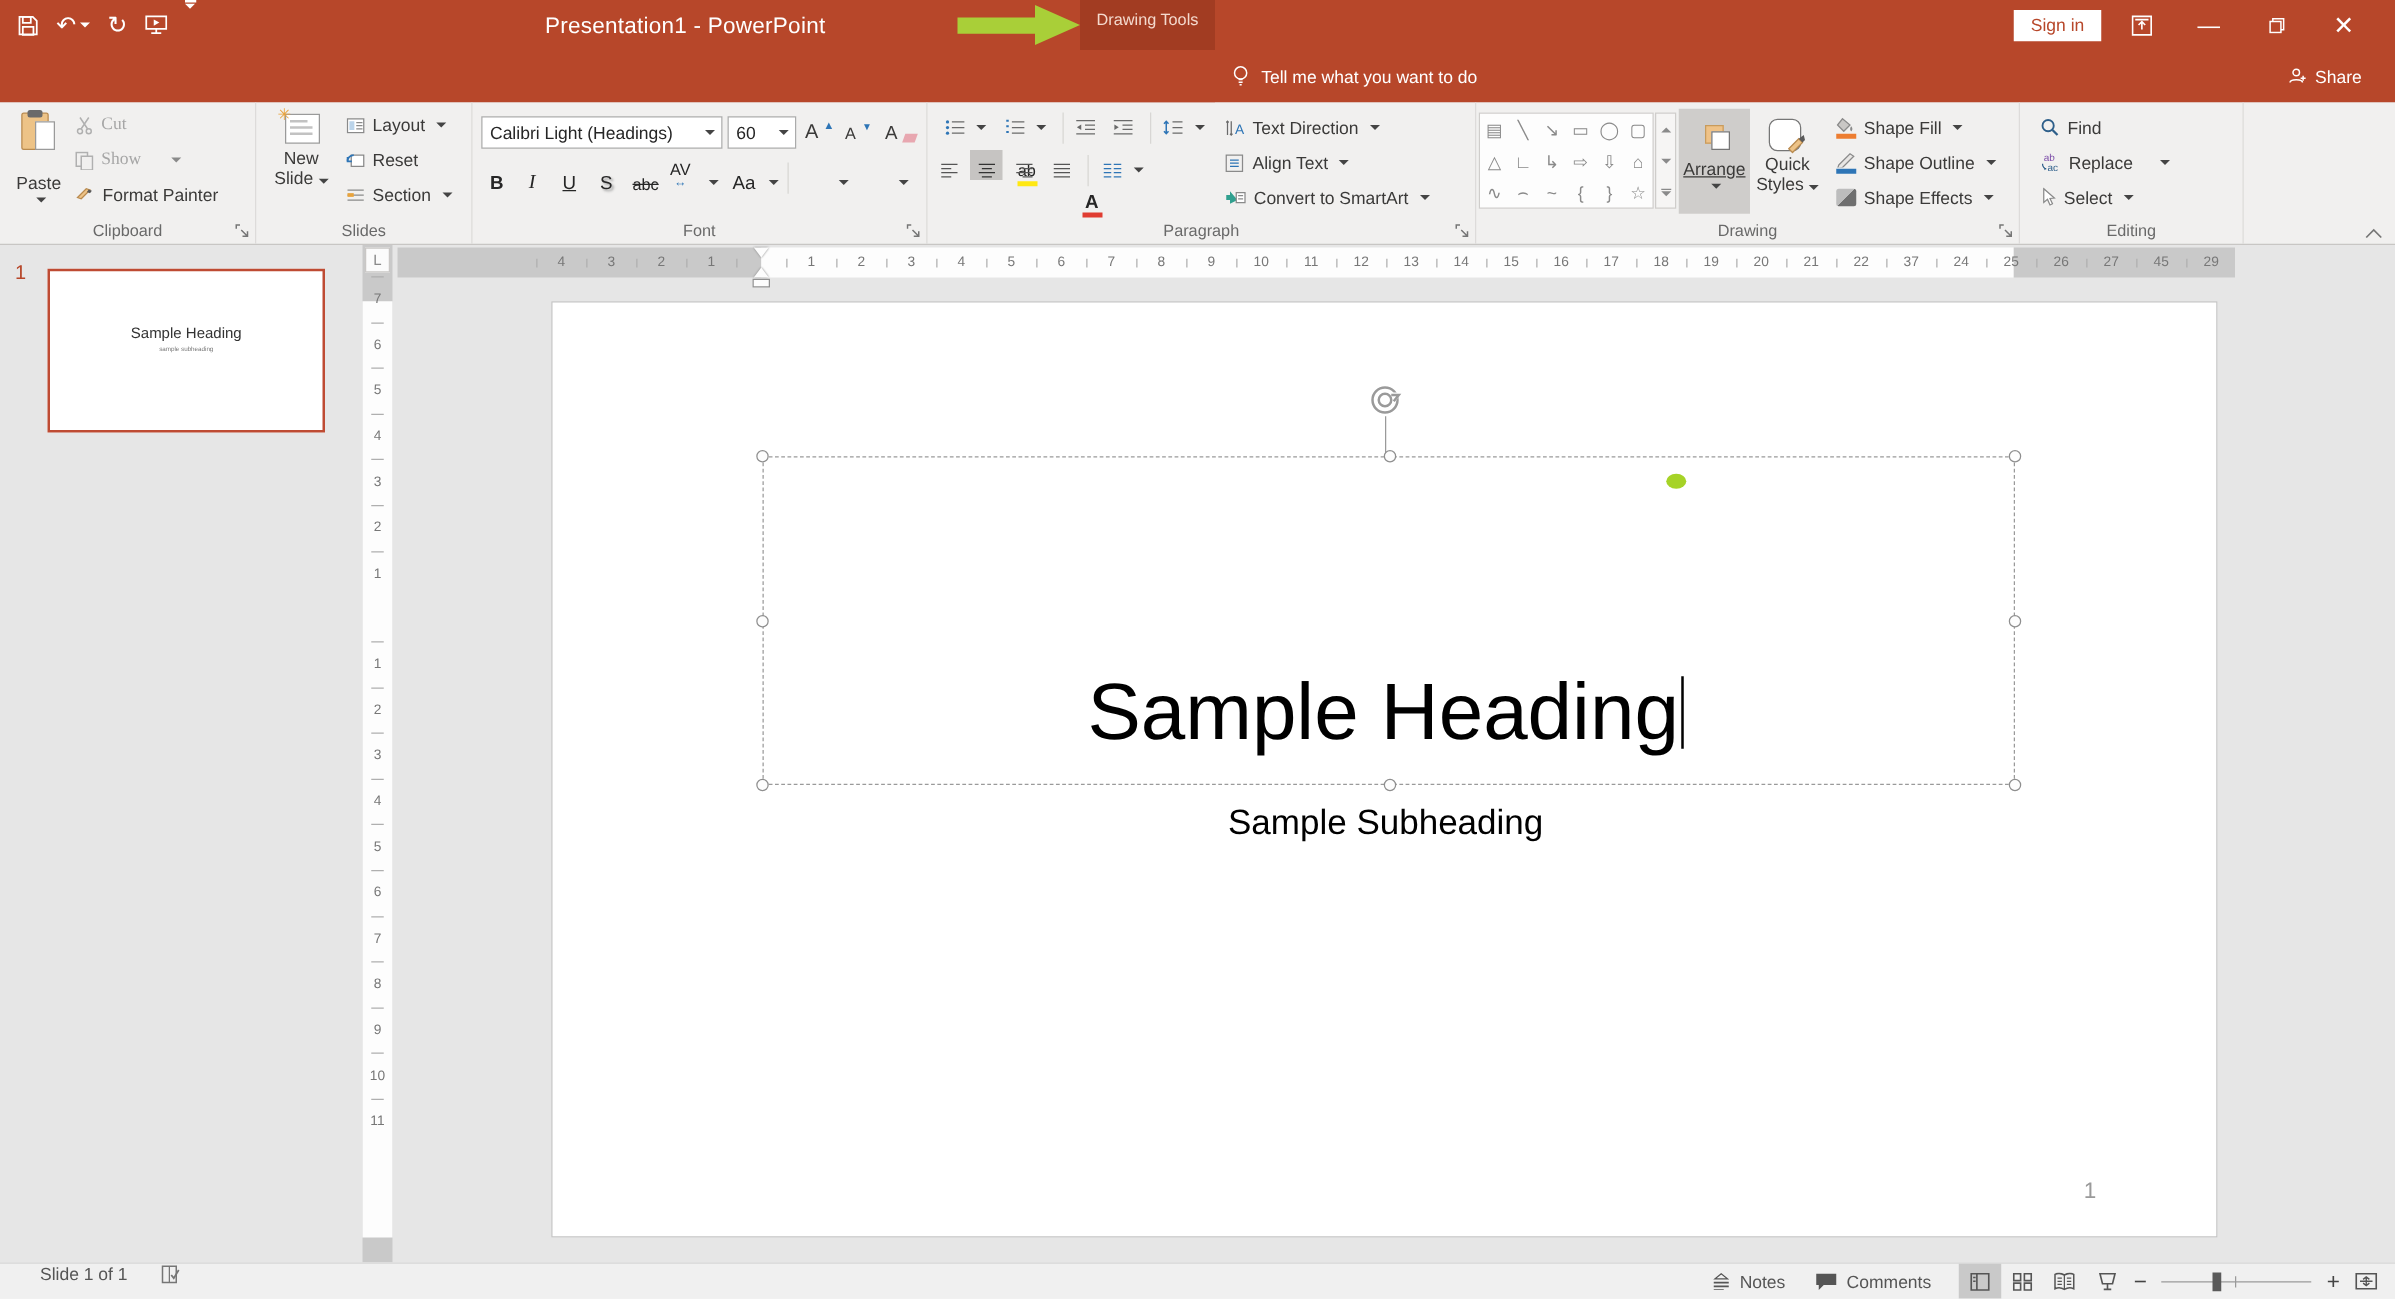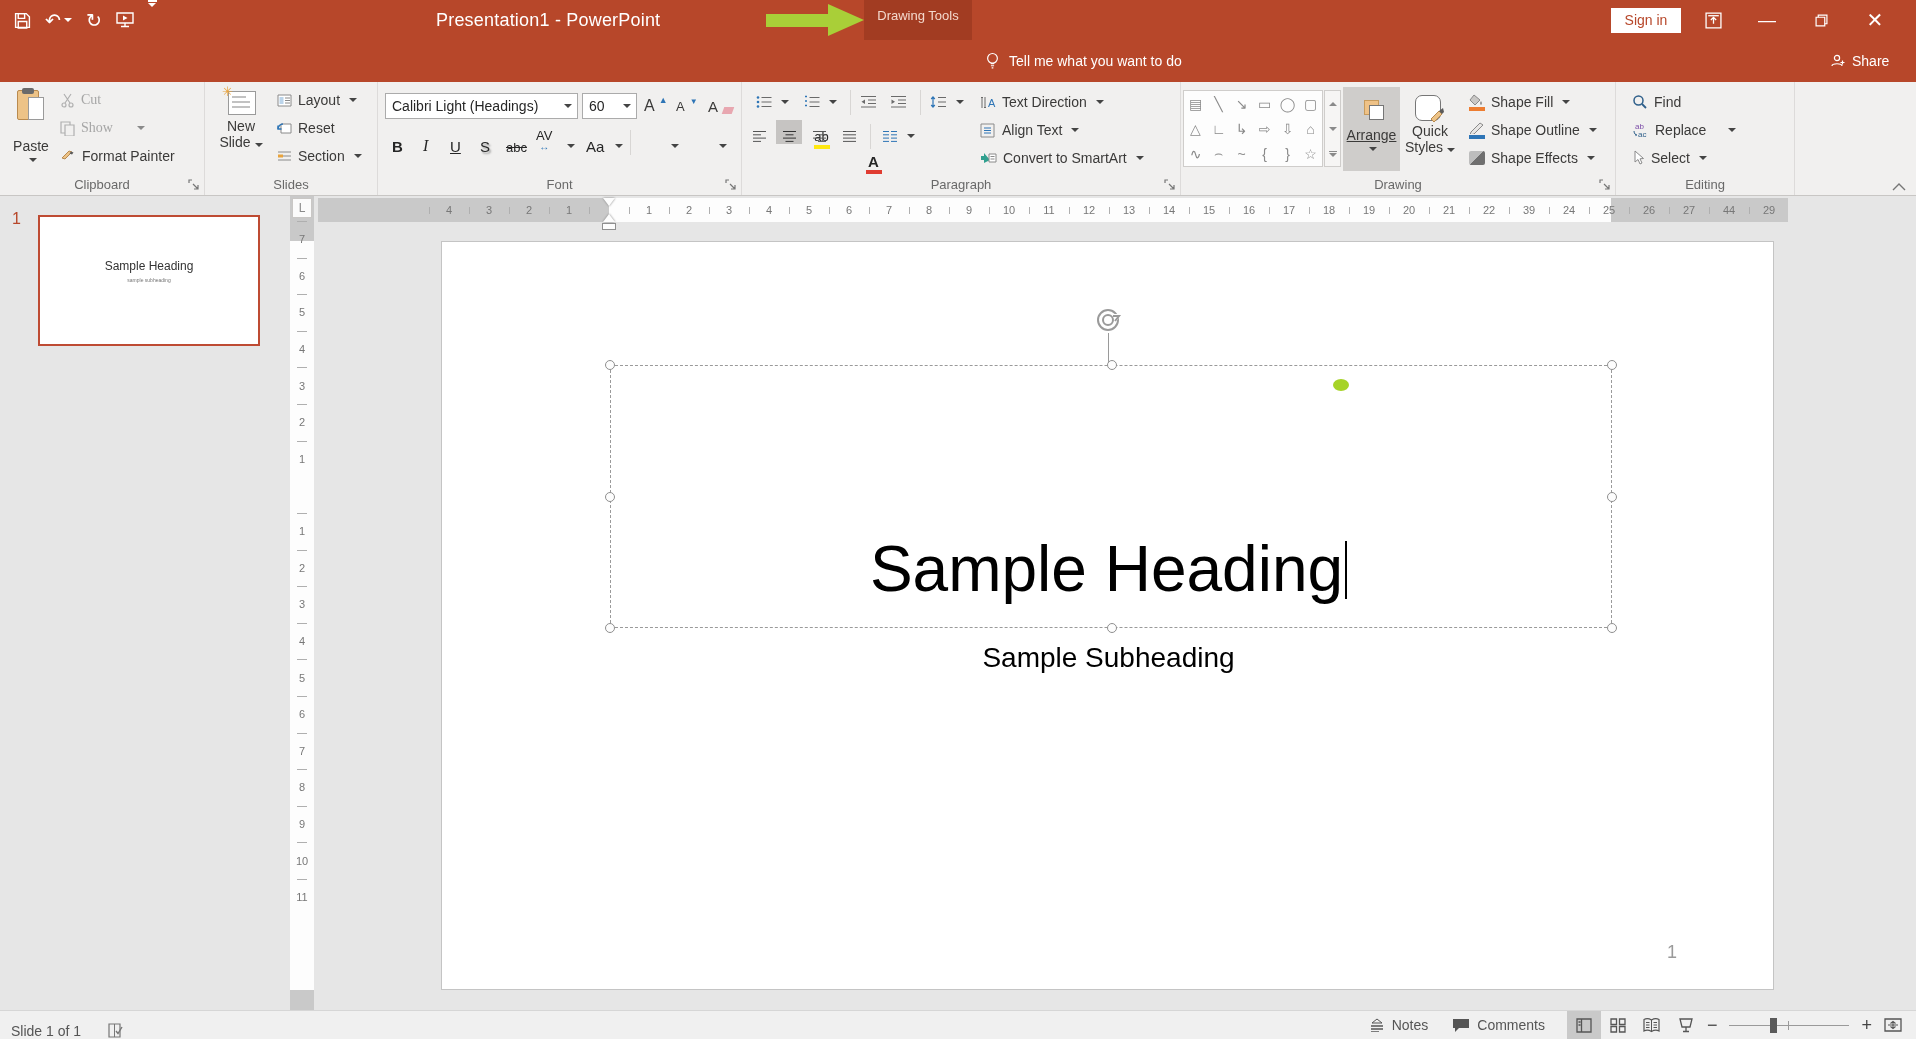--- a/index.html
+++ b/index.html
@@ -105,21 +105,21 @@
   .rotate-stem { position:absolute; left:666px; top:91px; width:1px; height:32px; background:#9a9a9a; }
 
   .heading { position:absolute; left:0; top:282px; width:1333px; text-align:center; font-size:64px; font-weight:200; color:#000; letter-spacing:0; line-height:90px; }
   .cursor-bar { display:inline-block; width:2px; height:58px; background:#000; vertical-align:-8px; margin-left:2px; }
   .subheading { position:absolute; left:0; top:400px; width:1333px; text-align:center; font-size:28px; font-weight:300; color:#000; }
   .green-dot { position:absolute; left:891px; top:137px; width:16px; height:12px; background:#A6D327; border-radius:50%; }
   .page-num { position:absolute; left:1180px; top:700px; width:100px; text-align:center; font-size:18px; color:#9a9a9a; }
 
   
   .statusbar { position:absolute; left:0; top:1010px; width:1916px; height:29px; background:#F0F0F0; border-top:1px solid #D6D6D6; font-size:14px; color:#555; }
-  .sb-left { position:absolute; left:11px; top:0; height:28px; display:flex; align-items:flex-end; gap:26px; }
+  .sb-left { position:absolute; left:32px; top:0; height:28px; display:flex; align-items:flex-start; gap:26px; }
   .sb-right { position:absolute; right:6px; top:0; height:28px; display:flex; align-items:center; }
   .sb-item { display:flex; align-items:center; gap:7px; padding:0 12px; height:28px; }
   .viewbtn { width:34px; height:28px; display:flex; align-items:center; justify-content:center; }
   .viewbtn.active { background:#C9C9C9; }
   .zoom-track { position:relative; width:120px; height:28px; margin:0 8px; }
   .zoom-track .line { position:absolute; left:0; top:14px; width:120px; height:1px; background:#9a9a9a; }
   .zoom-track .mid { position:absolute; left:59px; top:10px; width:1px; height:9px; background:#9a9a9a; }
   .zoom-thumb { position:absolute; left:41px; top:7px; width:7px; height:15px; background:#5a5a5a; }
   .zoomsign { font-size:18px; color:#444; padding:0 4px; }
 
@@ -650,26 +650,26 @@
             <span class="hcell">13</span>
             <span class="hcell">14</span>
             <span class="hcell">15</span>
             <span class="hcell">16</span>
             <span class="hcell">17</span>
             <span class="hcell">18</span>
             <span class="hcell">19</span>
             <span class="hcell">20</span>
             <span class="hcell">21</span>
             <span class="hcell">22</span>
-            <span class="hcell">39</span>
+            <span class="hcell">37</span>
             <span class="hcell">24</span>
             <span class="hcell">25</span>
             <span class="hcell">26</span>
             <span class="hcell">27</span>
-            <span class="hcell">44</span>
+            <span class="hcell">45</span>
             <span class="hcell">29</span>
           </div>
         <div class="indent-top"></div>
         <div class="indent-bot"></div>
         <div class="indent-box"></div>
       </div>
 
       <div class="slide">
 
         <svg style="position:absolute; left:652px; top:64px" width="28" height="28" viewBox="0 0 28 28" class="lineicon">

